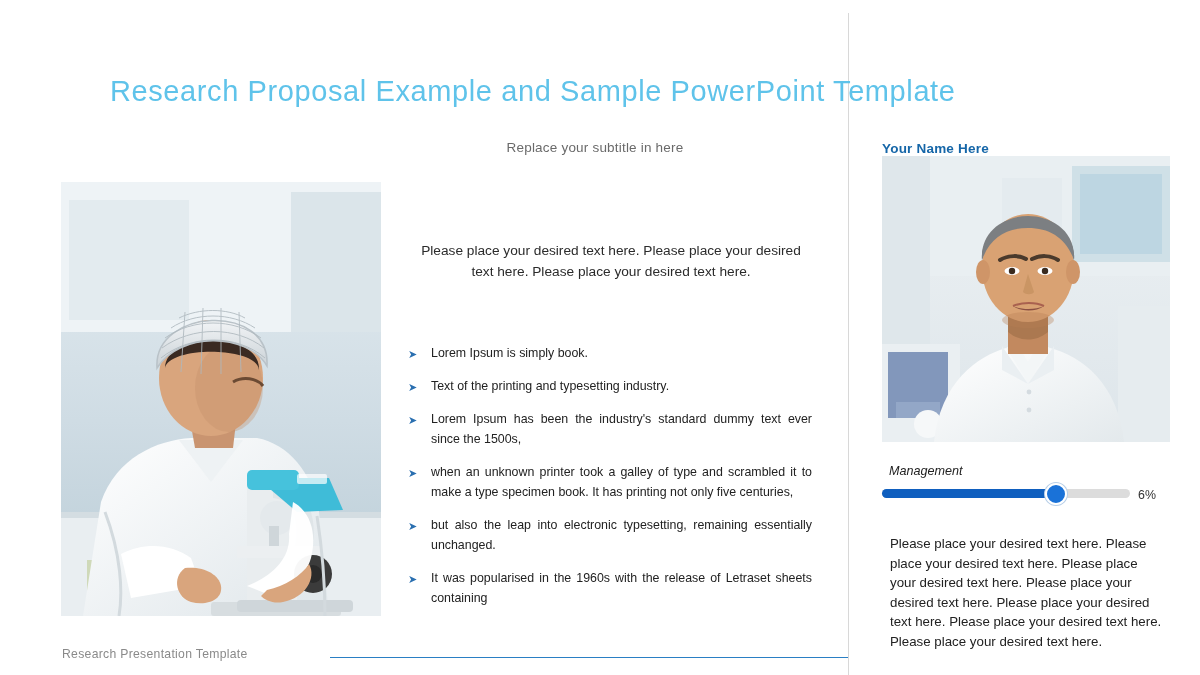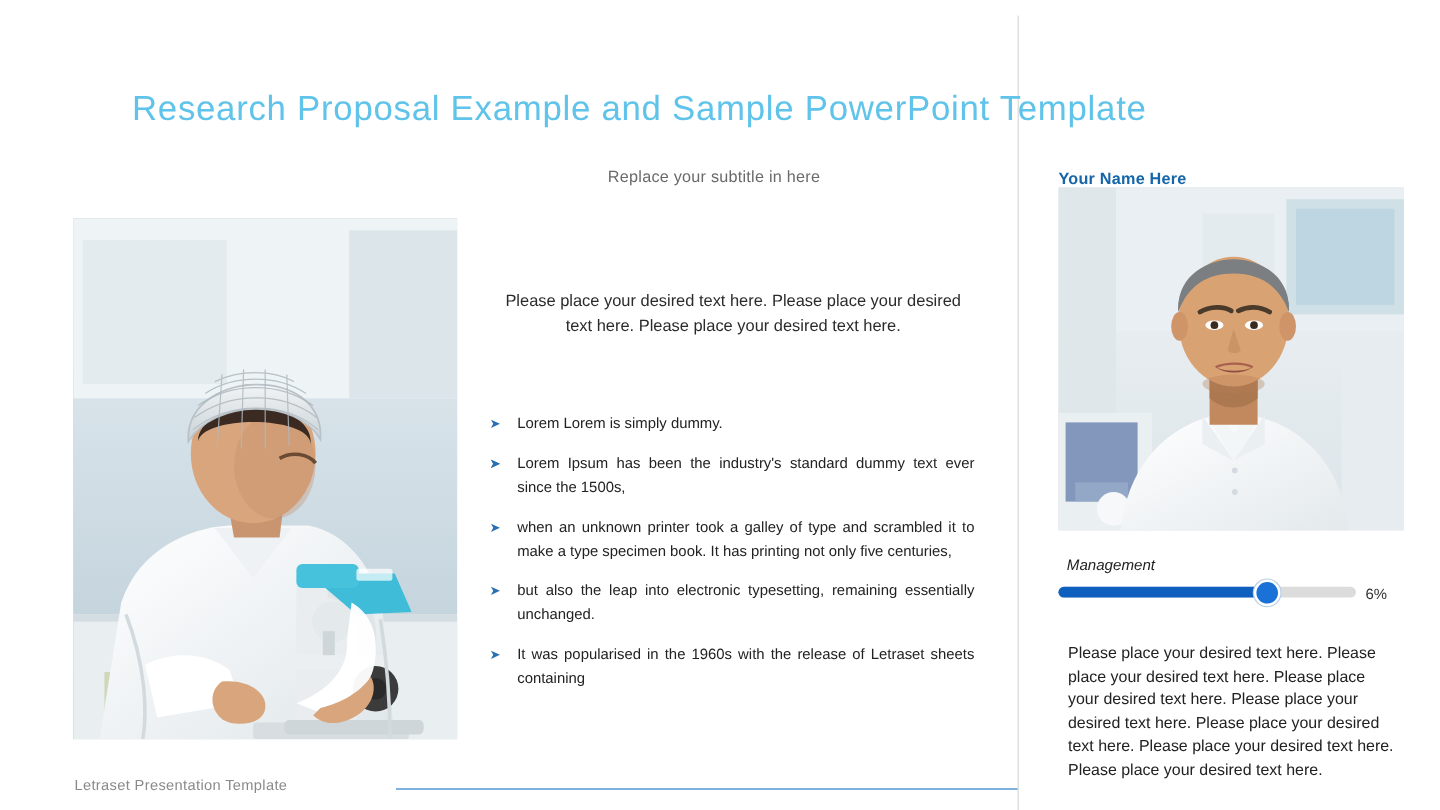--- a/index.html
+++ b/index.html
@@ -279,24 +279,25 @@
       <path d="M44 330 C60 372 62 410 58 434" stroke="#d3dade" stroke-width="3" fill="none"></path>
       <path d="M256 334 C262 372 264 410 264 434" stroke="#d3dade" stroke-width="3" fill="none"></path>
     </svg>
   </div>
 
   <div class="intro">Please place your desired text here. Please place your desired text here. Please place your desired text here.</div>
 
   <div class="bullets">
     <div class="bullet">
       <span class="arrow">➤</span>
-      <span>Lorem Lorem is simply dummy.</span>
-    </div>
-    <div class="bullet">
-      <span class="arrow">➤</span>
+      <span>Lorem Ipsum is simply book.</span>
+    </div>
+    <div class="bullet">
+      <span class="arrow">➤</span>
+      <span>Text of the printing and typesetting industry.</span>
     </div>
     <div class="bullet">
       <span class="arrow">➤</span>
       <span>Lorem Ipsum has been the industry's standard dummy text ever since the 1500s,</span>
     </div>
     <div class="bullet">
       <span class="arrow">➤</span>
       <span>when an unknown printer took a galley of type and scrambled it to make a type specimen book. It has printing not only five centuries,</span>
     </div>
     <div class="bullet">
@@ -377,16 +378,16 @@
 
   <div class="slider-wrap">
     <div class="slider-track"></div>
     <div class="slider-fill" id="sliderFill" style="width: 173.6px;"></div>
     <div class="slider-knob" id="sliderKnob" style="left: 162.6px;"></div>
   </div>
   <div class="slider-pct">6%</div>
 
   <div class="right-para">Please place your desired text here. Please place your desired text here. Please place your desired text here. Please place your desired text here. Please place your desired text here. Please place your desired text here. Please place your desired text here.</div>
 
-  <div class="footer-text">Letraset Presentation Template</div>
+  <div class="footer-text">Research Presentation Template</div>
   <div class="footer-line"></div>
 
 </div>
 
 </body></html>

